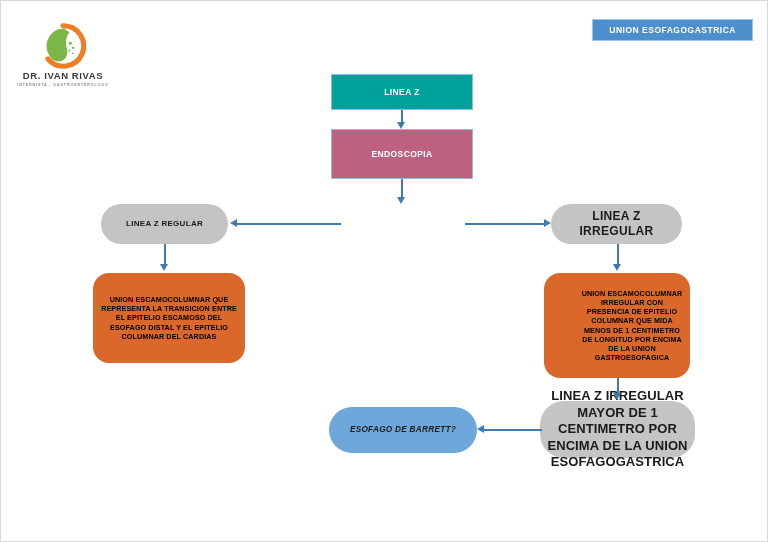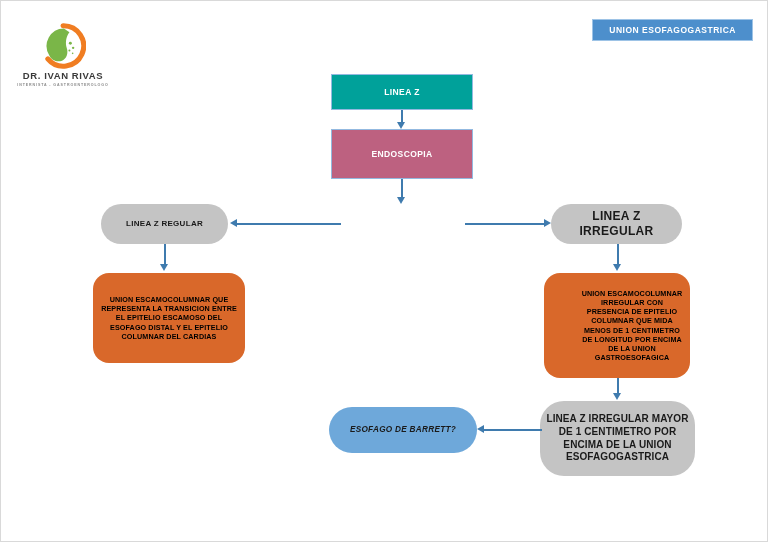--- a/index.html
+++ b/index.html
@@ -126,21 +126,21 @@
   </div>
 
   <div class="node n-round" style="left:92px;top:272px;width:152px;height:90px;background:#d9682a;color:#000000;font-size:7.2px;letter-spacing:.1px;">
     <span>UNION ESCAMOCOLUMNAR QUE REPRESENTA LA TRANSICION  ENTRE EL EPITELIO ESCAMOSO DEL ESOFAGO DISTAL Y EL EPITELIO COLUMNAR DEL CARDIAS</span>
   </div>
 
   <div class="node n-round" style="left:543px;top:272px;width:146px;height:105px;background:#d9682a;color:#000000;font-size:7.2px;letter-spacing:.1px;padding-left:30px;">
     <span>UNION ESCAMOCOLUMNAR IRREGULAR CON PRESENCIA DE EPITELIO COLUMNAR QUE MIDA MENOS DE 1 CENTIMETRO DE LONGITUD POR ENCIMA DE LA UNION GASTROESOFAGICA</span>
   </div>
 
-  <div class="node n-pill" style="left:539px;top:400px;width:155px;height:75px;background:#c4c4c4;color:#1a1a1a;font-size:10px;letter-spacing:.1px;justify-content:flex-end;">
+  <div class="node n-pill" style="left:539px;top:400px;width:155px;height:57px;background:#c4c4c4;color:#1a1a1a;font-size:13px;letter-spacing:.1px;justify-content:flex-end;">
     <span>LINEA Z IRREGULAR MAYOR DE 1 CENTIMETRO POR ENCIMA DE LA UNION ESOFAGOGASTRICA</span>
   </div>
 
   <div class="node n-pill" style="left:328px;top:406px;width:148px;height:46px;background:#6ea8da;color:#1a1a1a;font-size:8.2px;letter-spacing:.3px;font-style:italic;">
     <span>ESOFAGO DE BARRETT?</span>
   </div>
 
   <div class="line vline" style="left:400px;top:109px;height:13px;"></div>
   <div class="arrow arrow-down" style="left:396px;top:121px;"></div>
 

